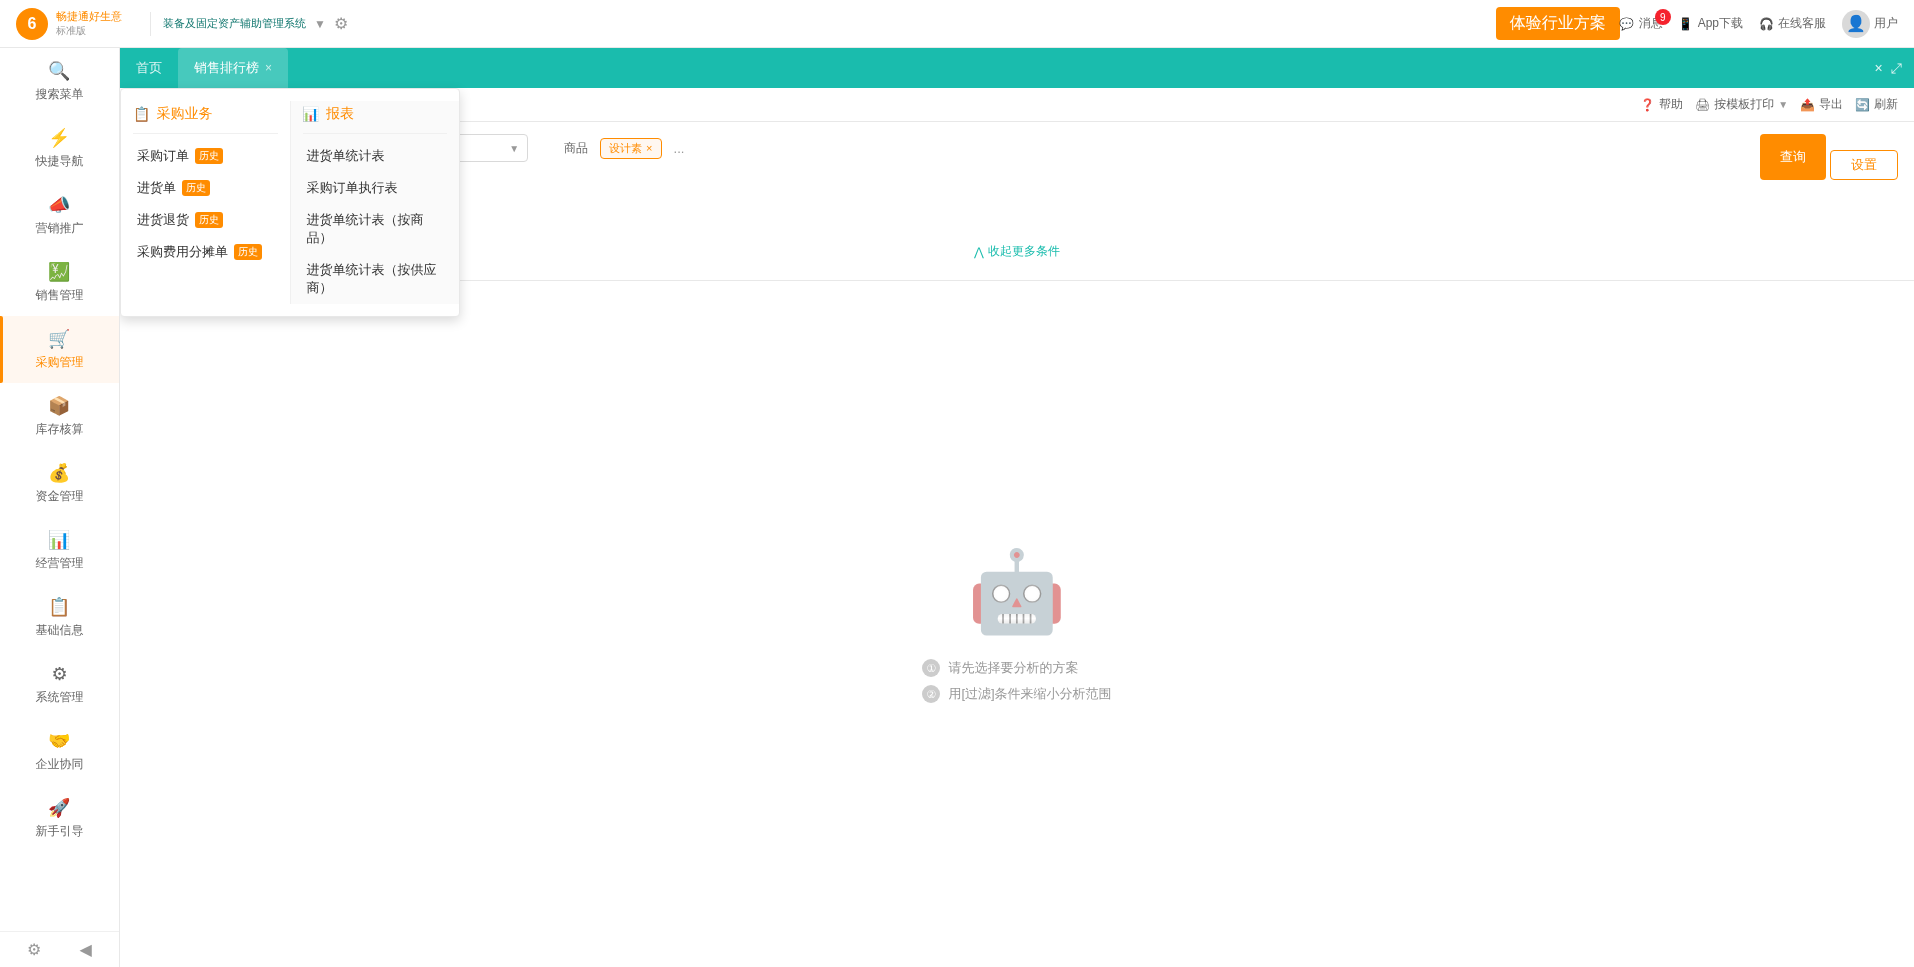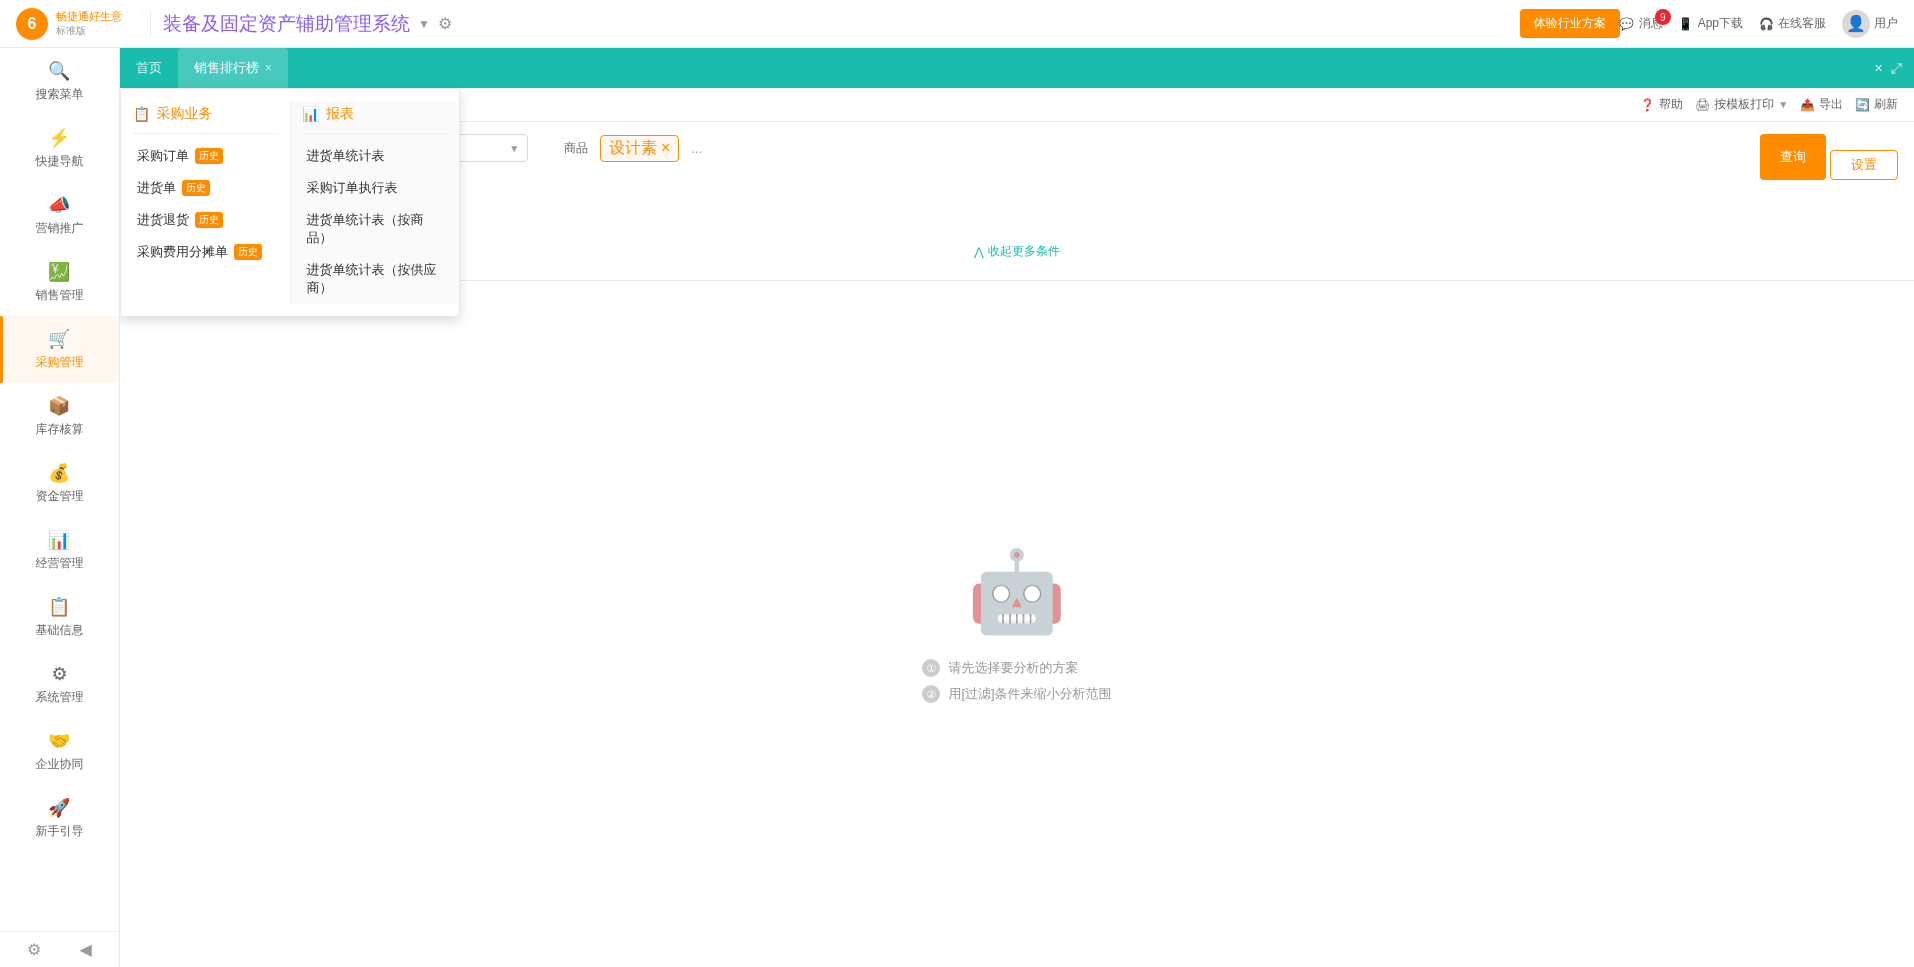--- a/index.html
+++ b/index.html
@@ -10,21 +10,21 @@
     .top-bar { display: flex; align-items: center; height: 48px; background: #fff; border-bottom: 1px solid #e8e8e8; padding: 0 16px; z-index: 100; }
     .main-area { display: flex; flex: 1; overflow: hidden; }
     .sidebar { width: 120px; background: #fff; border-right: 1px solid #e8e8e8; display: flex; flex-direction: column; flex-shrink: 0; }
     .content-area { flex: 1; display: flex; flex-direction: column; overflow: hidden; background: #f5f5f5; }
 
     
     .logo-area { display: flex; align-items: center; gap: 8px; margin-right: 16px; }
     .logo-icon { width: 32px; height: 32px; background: #ff8c00; border-radius: 50%; display: flex; align-items: center; justify-content: center; color: #fff; font-size: 16px; font-weight: bold; }
     .top-divider { width: 1px; height: 24px; background: #e8e8e8; margin: 0 12px; }
     .system-title { font-size: 13px; color: #333; flex: 1; display: flex; align-items: center; gap: 8px; }
-    .industry-btn { background: #ff8c00; color: #fff; border: none; border-radius: 4px; padding: 6px 14px; font-size: 12px; cursor: pointer; white-space: nowrap; }
+    .industry-btn { background: #ff8c00; color: #fff; border: none; border-radius: 4px; padding: 6px 14px; font-size: 16px; cursor: pointer; white-space: nowrap; }
     .top-actions { display: flex; align-items: center; gap: 16px; margin-left: auto; }
     .top-action-item { display: flex; align-items: center; gap: 4px; color: #666; cursor: pointer; font-size: 12px; position: relative; }
     .badge { background: #f5222d; color: #fff; border-radius: 10px; padding: 0 5px; font-size: 10px; position: absolute; top: -6px; right: -8px; min-width: 16px; height: 16px; display: flex; align-items: center; justify-content: center; }
     .user-avatar { width: 28px; height: 28px; border-radius: 50%; background: #d9d9d9; display: flex; align-items: center; justify-content: center; color: #999; font-size: 14px; }
 
     
     .tab-bar { display: flex; align-items: center; background: #1abcad; height: 40px; padding: 0 0; position: relative; }
     .tab-item { display: flex; align-items: center; padding: 7px 16px; height: 40px; color: rgba(255,255,255,0.85); cursor: pointer; font-size: 13px; gap: 6px; }
     .tab-item.active { background: rgba(255,255,255,0.2); color: #fff; border-radius: 4px 4px 0 0; }
     .tab-close { color: rgba(255,255,255,0.7); font-size: 12px; cursor: pointer; }
@@ -36,21 +36,21 @@
     .sidebar-icon { font-size: 18px; }
     .sidebar-item-label { font-size: 12px; white-space: nowrap; }
     .sidebar-active-bar { position: absolute; left: 0; top: 0; bottom: 0; width: 3px; background: #ff8c00; border-radius: 0 2px 2px 0; }
     .sidebar-bottom { margin-top: auto; padding: 8px; display: flex; justify-content: space-around; border-top: 1px solid #f0f0f0; }
     .sidebar-bottom-btn { color: #999; cursor: pointer; font-size: 16px; }
 
     
     .filter-area { background: #fff; padding: 12px 16px; border-bottom: 1px solid #e8e8e8; }
     .filter-row { display: flex; align-items: center; gap: 12px; margin-bottom: 10px; flex-wrap: wrap; }
     .filter-row:last-child { margin-bottom: 0; }
-    .filter-tag { display: flex; align-items: center; gap: 4px; background: #fff7f0; border: 1px solid #ff8c00; color: #ff8c00; border-radius: 4px; padding: 2px 8px; font-size: 16px; }
+    .filter-tag { display: flex; align-items: center; gap: 4px; background: #fff7f0; border: 1px solid #ff8c00; color: #ff8c00; border-radius: 4px; padding: 2px 8px; font-size: 11px; }
     .filter-tag-close { cursor: pointer; color: #ff8c00; }
     .filter-dots { color: #999; cursor: pointer; }
     .date-links { display: flex; gap: 8px; font-size: 12px; }
     .date-link { color: #1abcad; cursor: pointer; text-decoration: none; }
     .collapse-btn { display: flex; align-items: center; gap: 4px; color: #1abcad; cursor: pointer; font-size: 12px; margin: 0 auto; padding: 8px 0; justify-content: center; }
     .query-btn { background: #ff8c00; color: #fff; border: none; border-radius: 4px; padding: 6px 20px; font-size: 13px; cursor: pointer; }
     .settings-btn { background: #fff; color: #ff8c00; border: 1px solid #ff8c00; border-radius: 4px; padding: 5px 20px; font-size: 13px; cursor: pointer; margin-top: 16px; }
     .action-btn-group { display: flex; flex-direction: row; gap: 4px; margin-left: 8px; }
     .toolbar { background: #fff; padding: 8px 16px; display: flex; align-items: center; gap: 12px; border-bottom: 1px solid #e8e8e8; }
     .toolbar-item { display: flex; align-items: center; gap: 4px; color: #666; cursor: pointer; font-size: 12px; }
@@ -82,21 +82,21 @@
   <div class="top-bar">
     <div class="logo-area">
       <div class="logo-icon">6</div>
       <div>
         <div style="font-size:11px;color:#ff8c00;font-weight:normal;">畅捷通好生意</div>
         <div style="font-size:10px;color:#999;">标准版</div>
       </div>
     </div>
     <div class="top-divider"></div>
     <div class="system-title">
-      <span style="font-size:19px;color:#8b5cf6;">装备及固定资产辅助管理系统</span>
+      <span style="font-size:11px;color:#0f766e;">装备及固定资产辅助管理系统</span>
       <span style="color:#999;cursor:pointer;font-size:12px;">▼</span>
       <span style="color:#999;cursor:pointer;font-size:16px;">⚙</span>
     </div>
     <button class="industry-btn">体验行业方案</button>
     <div class="top-actions">
       <div class="top-action-item">
         <span>💬</span>
         <span>消息</span>
         <span class="badge">9</span>
       </div>

